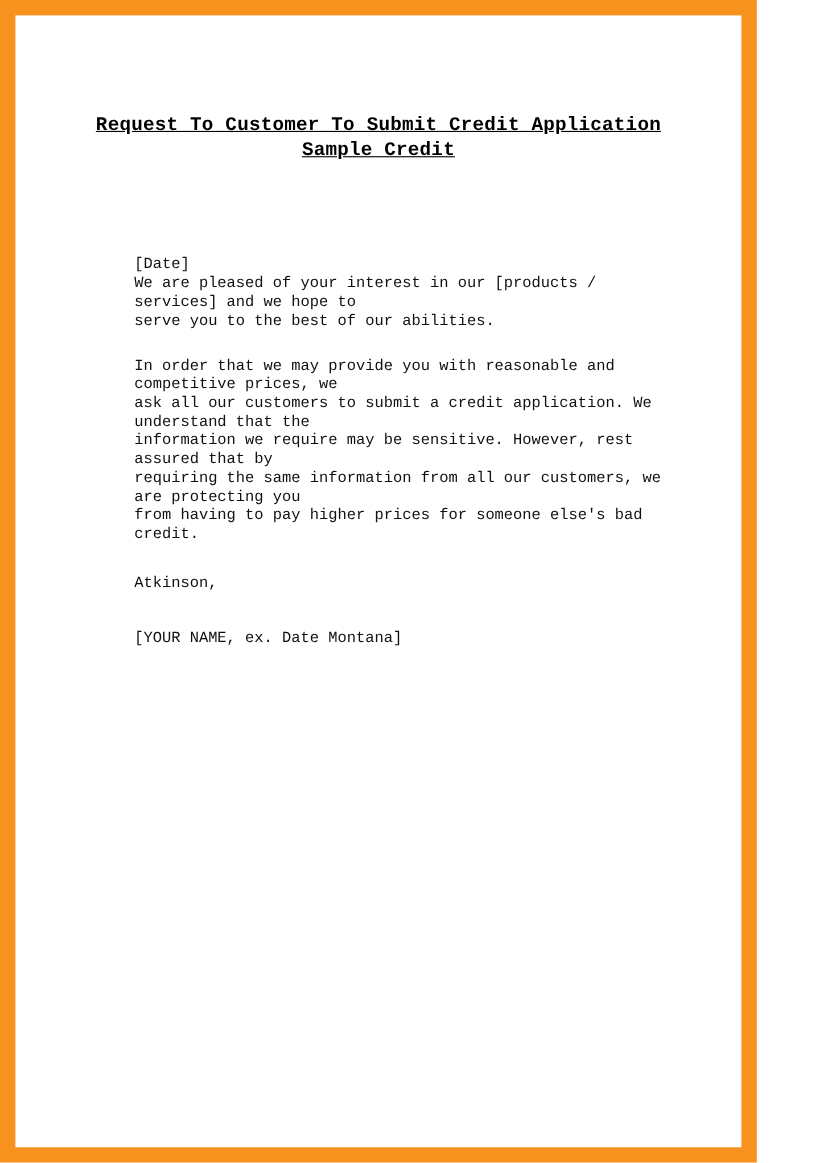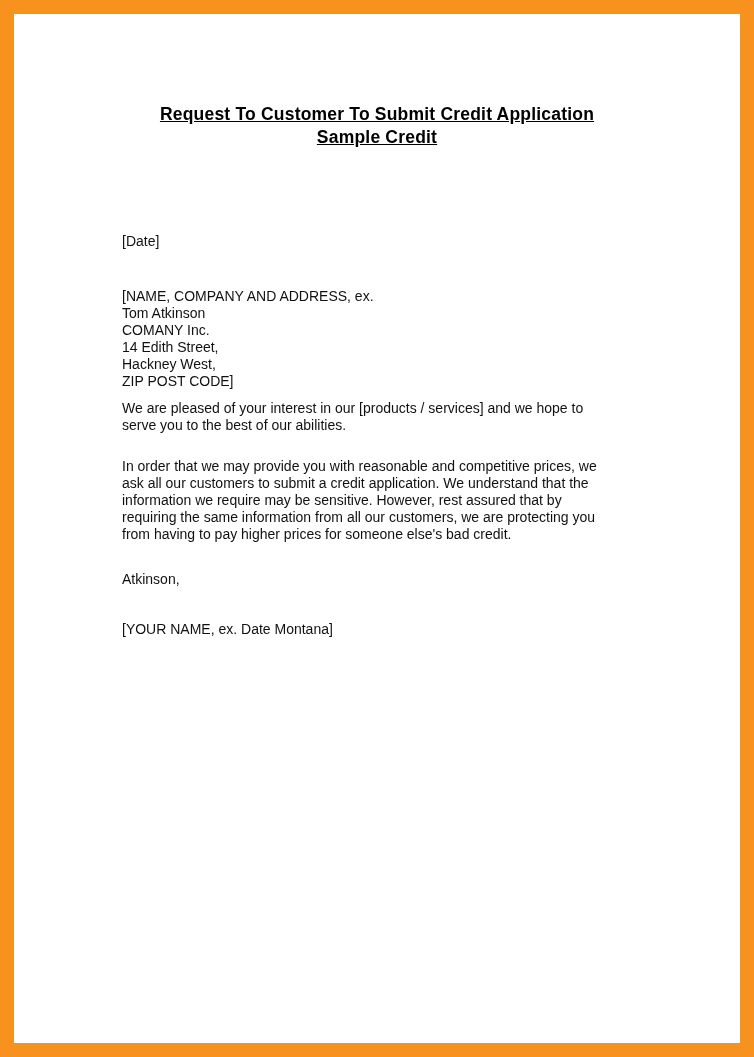--- a/index.html
+++ b/index.html
@@ -2,26 +2,26 @@
 <html><head>
 <meta charset="utf-8">
 <style>
   html, body {
     margin: 0;
     padding: 0;
     background: #ffffff;
   }
   .page {
     position: relative;
-    width: 754px;
+    width: 688px;
     height: 1057px;
     box-sizing: border-box;
     border: 14px solid #F8921E;
     background: #ffffff;
-    font-family: Liberation Sans, sans-serif;
+    font-family: Liberation Mono, monospace;
     color: #111111;
     overflow: hidden;
   }
   .content {
     box-sizing: border-box;
     padding: 89px 58px 0 108px;
     width: 100%;
   }
   .title {
     margin: 0 -58px 84px -108px;
@@ -35,47 +35,41 @@
   .title-line {
     display: inline;
     text-decoration: underline;
   }
   p {
     margin: 0;
     font-size: 14px;
     line-height: 17px;
     white-space: pre-line;
   }
-  .date       { margin-bottom: 38px; }
+  .date       { }
   .address    { margin-bottom: 10px; }
   .salutation { margin-bottom: 19px; }
   .para-1     { margin-bottom: 24px; }
   .para-2     { margin-bottom: 28px; }
   .para-3     { margin-bottom: 17px; }
   .closing    { margin-bottom: 33px; }
 </style>
 </head>
 <body>
 
 <div class="page">
   <div class="content">
 
     <h1 class="title">
       <span class="title-line">Request To Customer To Submit Credit Application</span><br>
       <span class="title-line">Sample Credit</span>
     </h1>
 
     <p class="date">[Date]</p>
 
-    <p class="address">[NAME, COMPANY AND ADDRESS, ex.
-Tom Atkinson
-COMANY Inc.
-14 Edith Street,
-Hackney West,
-ZIP POST CODE]</p>
 
 
     <p class="para-1">We are pleased of your interest in our [products / services] and we hope to
 serve you to the best of our abilities.</p>
 
     <p class="para-2">In order that we may provide you with reasonable and competitive prices, we
 ask all our customers to submit a credit application. We understand that the
 information we require may be sensitive. However, rest assured that by
 requiring the same information from all our customers, we are protecting you
 from having to pay higher prices for someone else's bad credit.</p>

